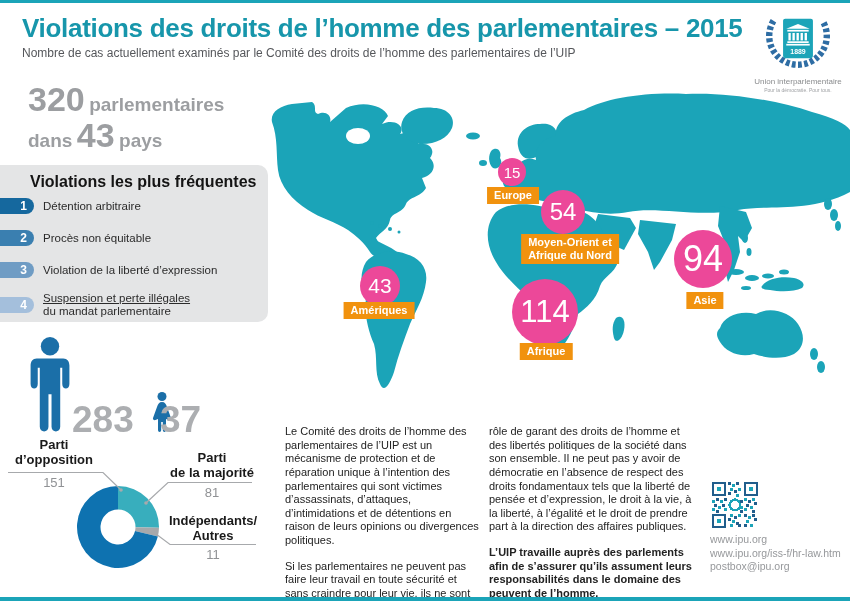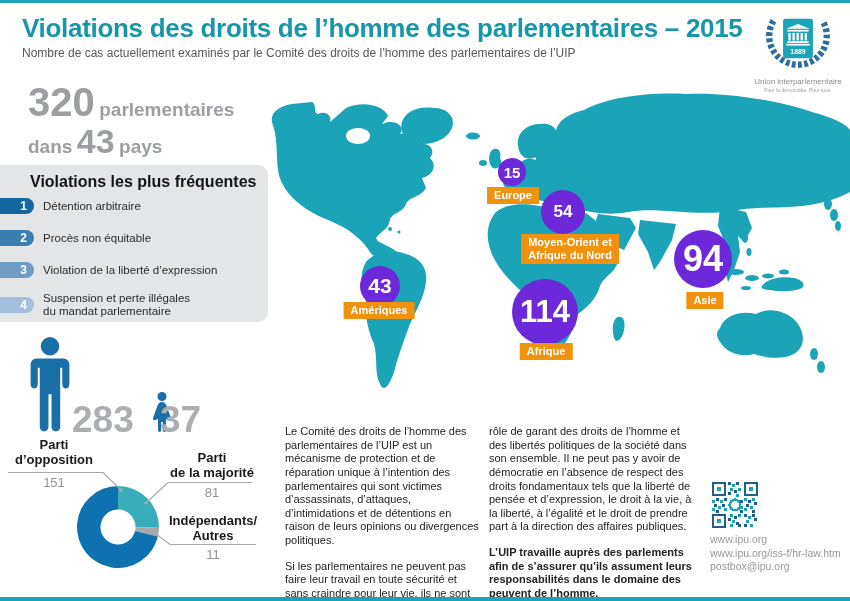--- a/index.html
+++ b/index.html
@@ -10,34 +10,34 @@
   #top-bar{left:0;top:0;width:850px;height:3px;background:#1BA4B8;}
   #bottom-bar{left:0;top:597px;width:850px;height:4px;background:#1BA4B8;}
   
   #page-title{left:22px;top:13px;font-size:26px;font-weight:bold;color:#1796AB;letter-spacing:-0.3px;}
   #page-subtitle{left:22px;top:46px;font-size:12px;color:#55575B;}
   #logo-block{left:752px;top:8px;width:92px;text-align:center;}
   #logo-org{font-size:8px;color:#8A8C8E;margin-top:1px;}
   #logo-tagline{font-size:5px;color:#9FA1A4;margin-top:1px;}
   
   #stats{left:28px;top:82px;color:#9C9EA1;font-weight:bold;line-height:1;}
-  #stats .n-big{font-size:40px;}
+  #stats .n-big{font-size:34px;}
   #stats .n-mid{font-size:34px;}
   #stats .w{font-size:19px;}
   #stats .row2{margin-top:2px;}
   
   #violations-panel{left:0;top:165px;width:268px;height:157px;background:#E4E5E6;border-radius:0 10px 10px 0;}
   #violations-title{left:30px;top:173px;font-size:16px;font-weight:bold;color:#141414;}
   .v-row{position:absolute;left:0;display:flex;align-items:center;}
   .v-badge{width:34px;height:16px;border-radius:0 8px 8px 0;color:#fff;font-weight:bold;font-size:12px;
            text-align:right;line-height:16px;padding-right:7px;box-sizing:border-box;flex:0 0 auto;}
   .v-label{margin-left:9px;font-size:11.5px;color:#2B2B2B;line-height:1.1;}
   
   #map-area{left:268px;top:86px;width:582px;height:335px;}
-  .bubble{position:absolute;border-radius:50%;background:#6d28d9;color:#fff;font-weight:bold;
+  .bubble{position:absolute;border-radius:50%;background:#ec4899;color:#fff;font-weight:normal;
           display:flex;align-items:center;justify-content:center;}
   .region-label{position:absolute;transform:translateX(-50%);background:#F1920E;color:#fff;
           font-weight:bold;font-size:11px;padding:2px 7px;text-align:left;line-height:1.2;white-space:nowrap;}
   .region-label span{display:block;}
   
   #men-count,#women-count{font-size:37px;font-weight:bold;color:#ACAEB1;line-height:1;}
   #men-count{left:72px;top:401px;}
   #women-count{left:160px;top:401px;}
   
   .pie-label{position:absolute;font-size:13px;font-weight:bold;color:#1A1A1A;text-align:center;line-height:1.12;}
@@ -104,21 +104,21 @@
     <div class="v-badge" style="background:#3A7FB0;">2</div>
     <div class="v-label">Procès non équitable</div>
   </div>
   <div class="v-row" style="top:262px;">
     <div class="v-badge" style="background:#6F9CC4;">3</div>
     <div class="v-label">Violation de la liberté d’expression</div>
   </div>
   <div class="v-row" style="top:292px;">
     <div class="v-badge" style="background:#A4BFDC;">4</div>
     <div class="v-label">
-      <span style="display:block;">Suspension et perte illégales</span>
+      <span style="display:block;text-decoration:underline;">Suspension et perte illégales</span>
       <span style="display:block;">du mandat parlementaire</span>
     </div>
   </div>
 
   <div class="abs" id="map-area">
     <svg width="582" height="335" viewBox="0 0 582 335">
       <g fill="#1BA4B8">
 
         <path d="M4,36 C2,26 12,20 24,18 L44,16 C50,20 44,26 50,28 C58,24 64,30 62,36 L78,22 C96,14 116,20 120,30 L114,38 C126,32 138,40 132,48 C144,44 154,50 150,58 C162,56 168,64 162,72 C170,80 164,90 154,92 L158,102 C152,112 142,110 138,118 C134,128 124,126 122,134 C120,144 112,146 108,152 L116,166 C114,174 106,172 102,166 C96,156 88,150 80,144 C68,136 52,132 40,124 C24,114 12,100 10,84 C8,68 10,52 4,36 Z"></path>
 
@@ -169,21 +169,21 @@
           <ellipse cx="553" cy="281" rx="4" ry="6"></ellipse>
       </g>
       <ellipse cx="90" cy="50" rx="12" ry="8" fill="#fff"></ellipse>
     </svg>
 
     <div class="bubble" style="left:230px;top:72px;width:28px;height:28px;font-size:15px;">15</div>
     <div class="region-label" style="left:245px;top:101px;">
       <span>Europe</span>
     </div>
 
-    <div class="bubble" style="left:273px;top:104px;width:44px;height:44px;font-size:17px;">54</div>
+    <div class="bubble" style="left:273px;top:104px;width:44px;height:44px;font-size:24px;">54</div>
     <div class="region-label" style="left:302px;top:148px;">
       <span>Moyen-Orient et</span>
       <span>Afrique du Nord</span>
     </div>
 
     <div class="bubble" style="left:92px;top:180px;width:40px;height:40px;font-size:21px;">43</div>
     <div class="region-label" style="left:111px;top:216px;">
       <span>Amériques</span>
     </div>
 

